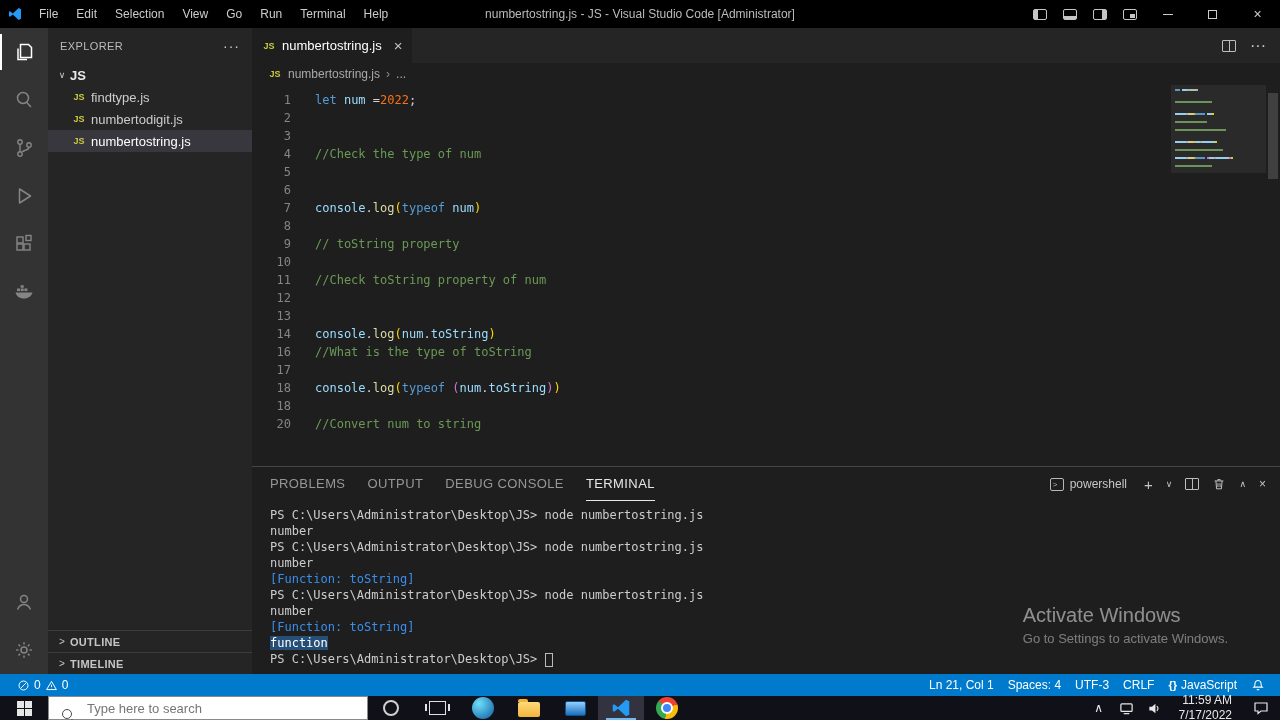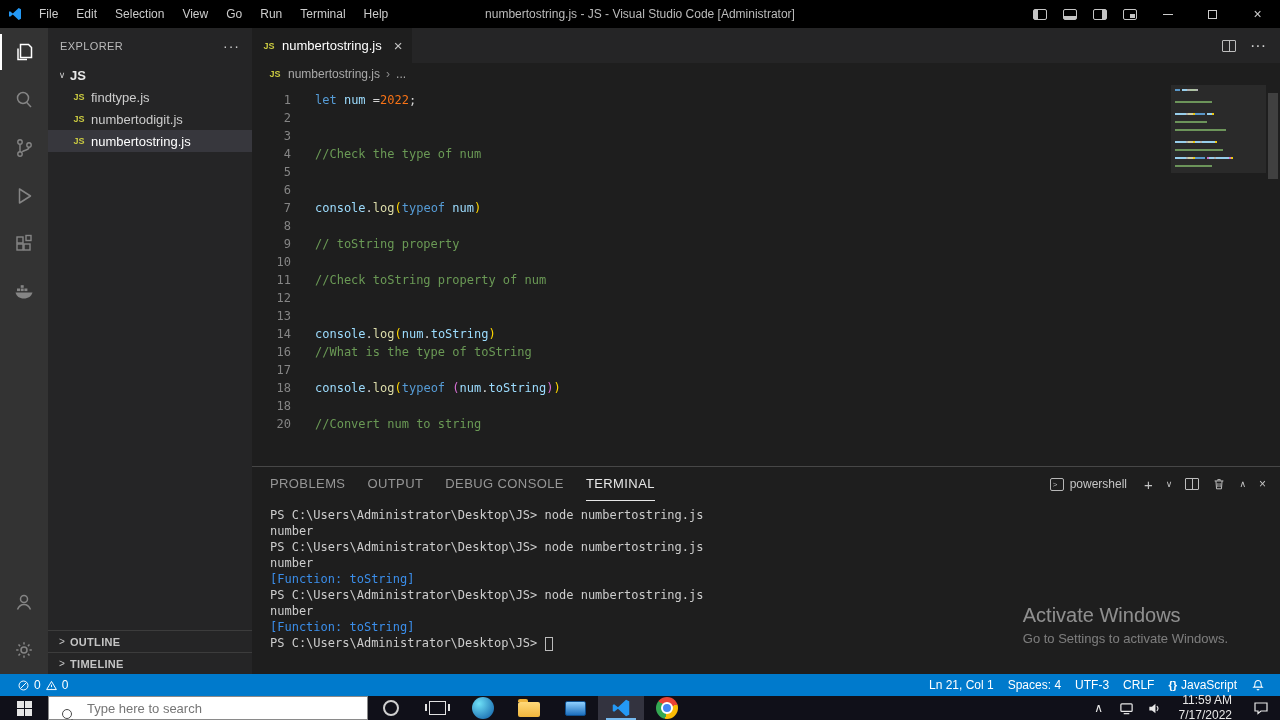--- a/index.html
+++ b/index.html
@@ -492,20 +492,21 @@
         <div class="term-wrap">
           <div id="terminal-lines">
               <div class="term-line"><span class="t-pl">PS C:\Users\Administrator\Desktop\JS&gt; node numbertostring.js</span></div>
               <div class="term-line"><span class="t-pl">number</span></div>
               <div class="term-line"><span class="t-pl">PS C:\Users\Administrator\Desktop\JS&gt; node numbertostring.js</span></div>
               <div class="term-line"><span class="t-pl">number</span></div>
               <div class="term-line"><span class="t-fn">[Function: toString]</span></div>
               <div class="term-line"><span class="t-pl">PS C:\Users\Administrator\Desktop\JS&gt; node numbertostring.js</span></div>
               <div class="term-line"><span class="t-pl">number</span></div>
               <div class="term-line"><span class="t-fn">[Function: toString]</span></div>
+              <div class="term-line"><span class="t-sel">function</span></div>
               <div class="term-line"><span class="t-pl">PS C:\Users\Administrator\Desktop\JS&gt; </span><span class="t-cur"></span></div>
             </div>
         </div>
       </div>
     </div>
   </div>
 
   <div class="watermark">
     <div class="wm1">Activate Windows</div>
     <div class="wm2">Go to Settings to activate Windows.</div>

